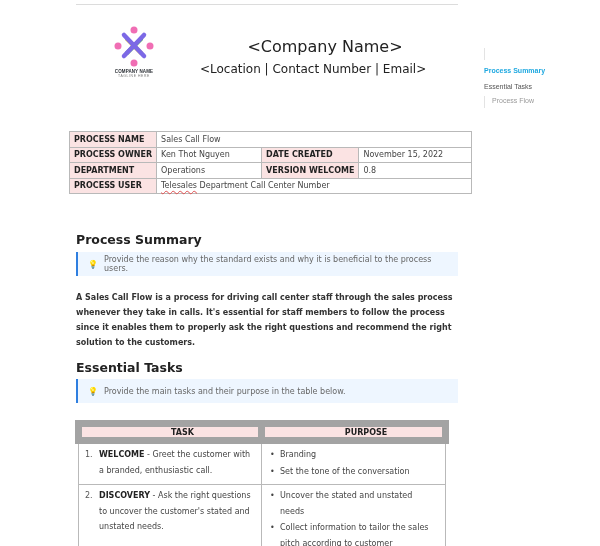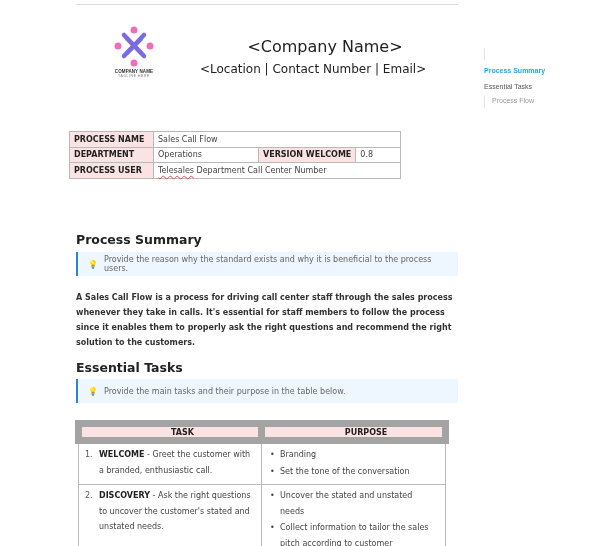--- a/index.html
+++ b/index.html
@@ -15,21 +15,21 @@
 
   .company-title { position: absolute; left: 200px; top: 37px; width: 250px; text-align: center; font-size: 16px; color: #222; font-family: "DejaVu Sans", sans-serif; }
   .company-sub { position: absolute; left: 200px; top: 62px; width: 250px; text-align: left; font-size: 12px; color: #222; }
   .toc-line-top { position: absolute; left: 484px; top: 48px; width: 1px; height: 12px; background: #e3e3e3; }
   .toc-item { font-size: 7px; font-family: "Liberation Sans", sans-serif; white-space: nowrap; position: absolute; }
   .toc-item.active { color: #1ea8e0; font-weight: bold; left: 484px; top: 67px; }
   .toc-item.normal { color: #555; left: 484px; top: 83px; }
   .toc-sub-line { position: absolute; left: 484px; top: 96px; width: 1px; height: 12px; background: #e3e3e3; }
   .toc-item.sub { color: #999; left: 492px; top: 97px; }
 
-  table.info { position: absolute; left: 69px; top: 131px; width: 332px; border-collapse: collapse; font-size: 8px; }
+  table.info { position: absolute; left: 69px; top: 131px; width: 403px; border-collapse: collapse; font-size: 8px; }
   table.info td { border: 1px solid #b9b9b9; height: 15.5px; padding: 0 4px; vertical-align: middle; white-space: nowrap; }
   table.info td.lbl { background: #fbe3e3; font-weight: bold; color: #222; }
   table.info td.val { color: #444; }
   .spell { text-decoration: underline wavy #e05050; text-decoration-thickness: 1px; text-underline-offset: 2px; }
 
   h2 { position: absolute; left: 76px; font-size: 12.5px; font-weight: bold; color: #222; }
   .callout { position: absolute; left: 76px; width: 382px; height: 24px; background: #eef6ff; border-left: 2px solid #2f7fe0; font-size: 8px; color: #666; display: flex; align-items: center; padding-left: 10px; }
   .callout .bulb { font-size: 8px; color: #e8c95a; margin-right: 6px; }
   .para { position: absolute; left: 76px; top: 290px; width: 384px; font-size: 8px; line-height: 15px; color: #333; font-weight: bold; }
 
@@ -79,20 +79,26 @@
   <colgroup>
       <col style="width:84px">
       <col style="width:105px">
       <col style="width:84px">
       <col>
     </colgroup>
   <tbody>
       <tr>
     <td class="lbl">PROCESS NAME</td>
     <td class="val" colspan="3">Sales Call Flow</td>
+  </tr>
+  <tr>
+    <td class="lbl">PROCESS OWNER</td>
+    <td class="val">Ken Thot Nguyen</td>
+    <td class="lbl">DATE CREATED</td>
+    <td class="val">November 15, 2022</td>
   </tr>
   <tr>
     <td class="lbl">DEPARTMENT</td>
     <td class="val">Operations</td>
     <td class="lbl">VERSION WELCOME</td>
     <td class="val">0.8</td>
   </tr>
   <tr>
     <td class="lbl">PROCESS USER</td>
     <td class="val" colspan="3"><span class="spell">Telesales</span><span> Department Call Center Number</span></td>

